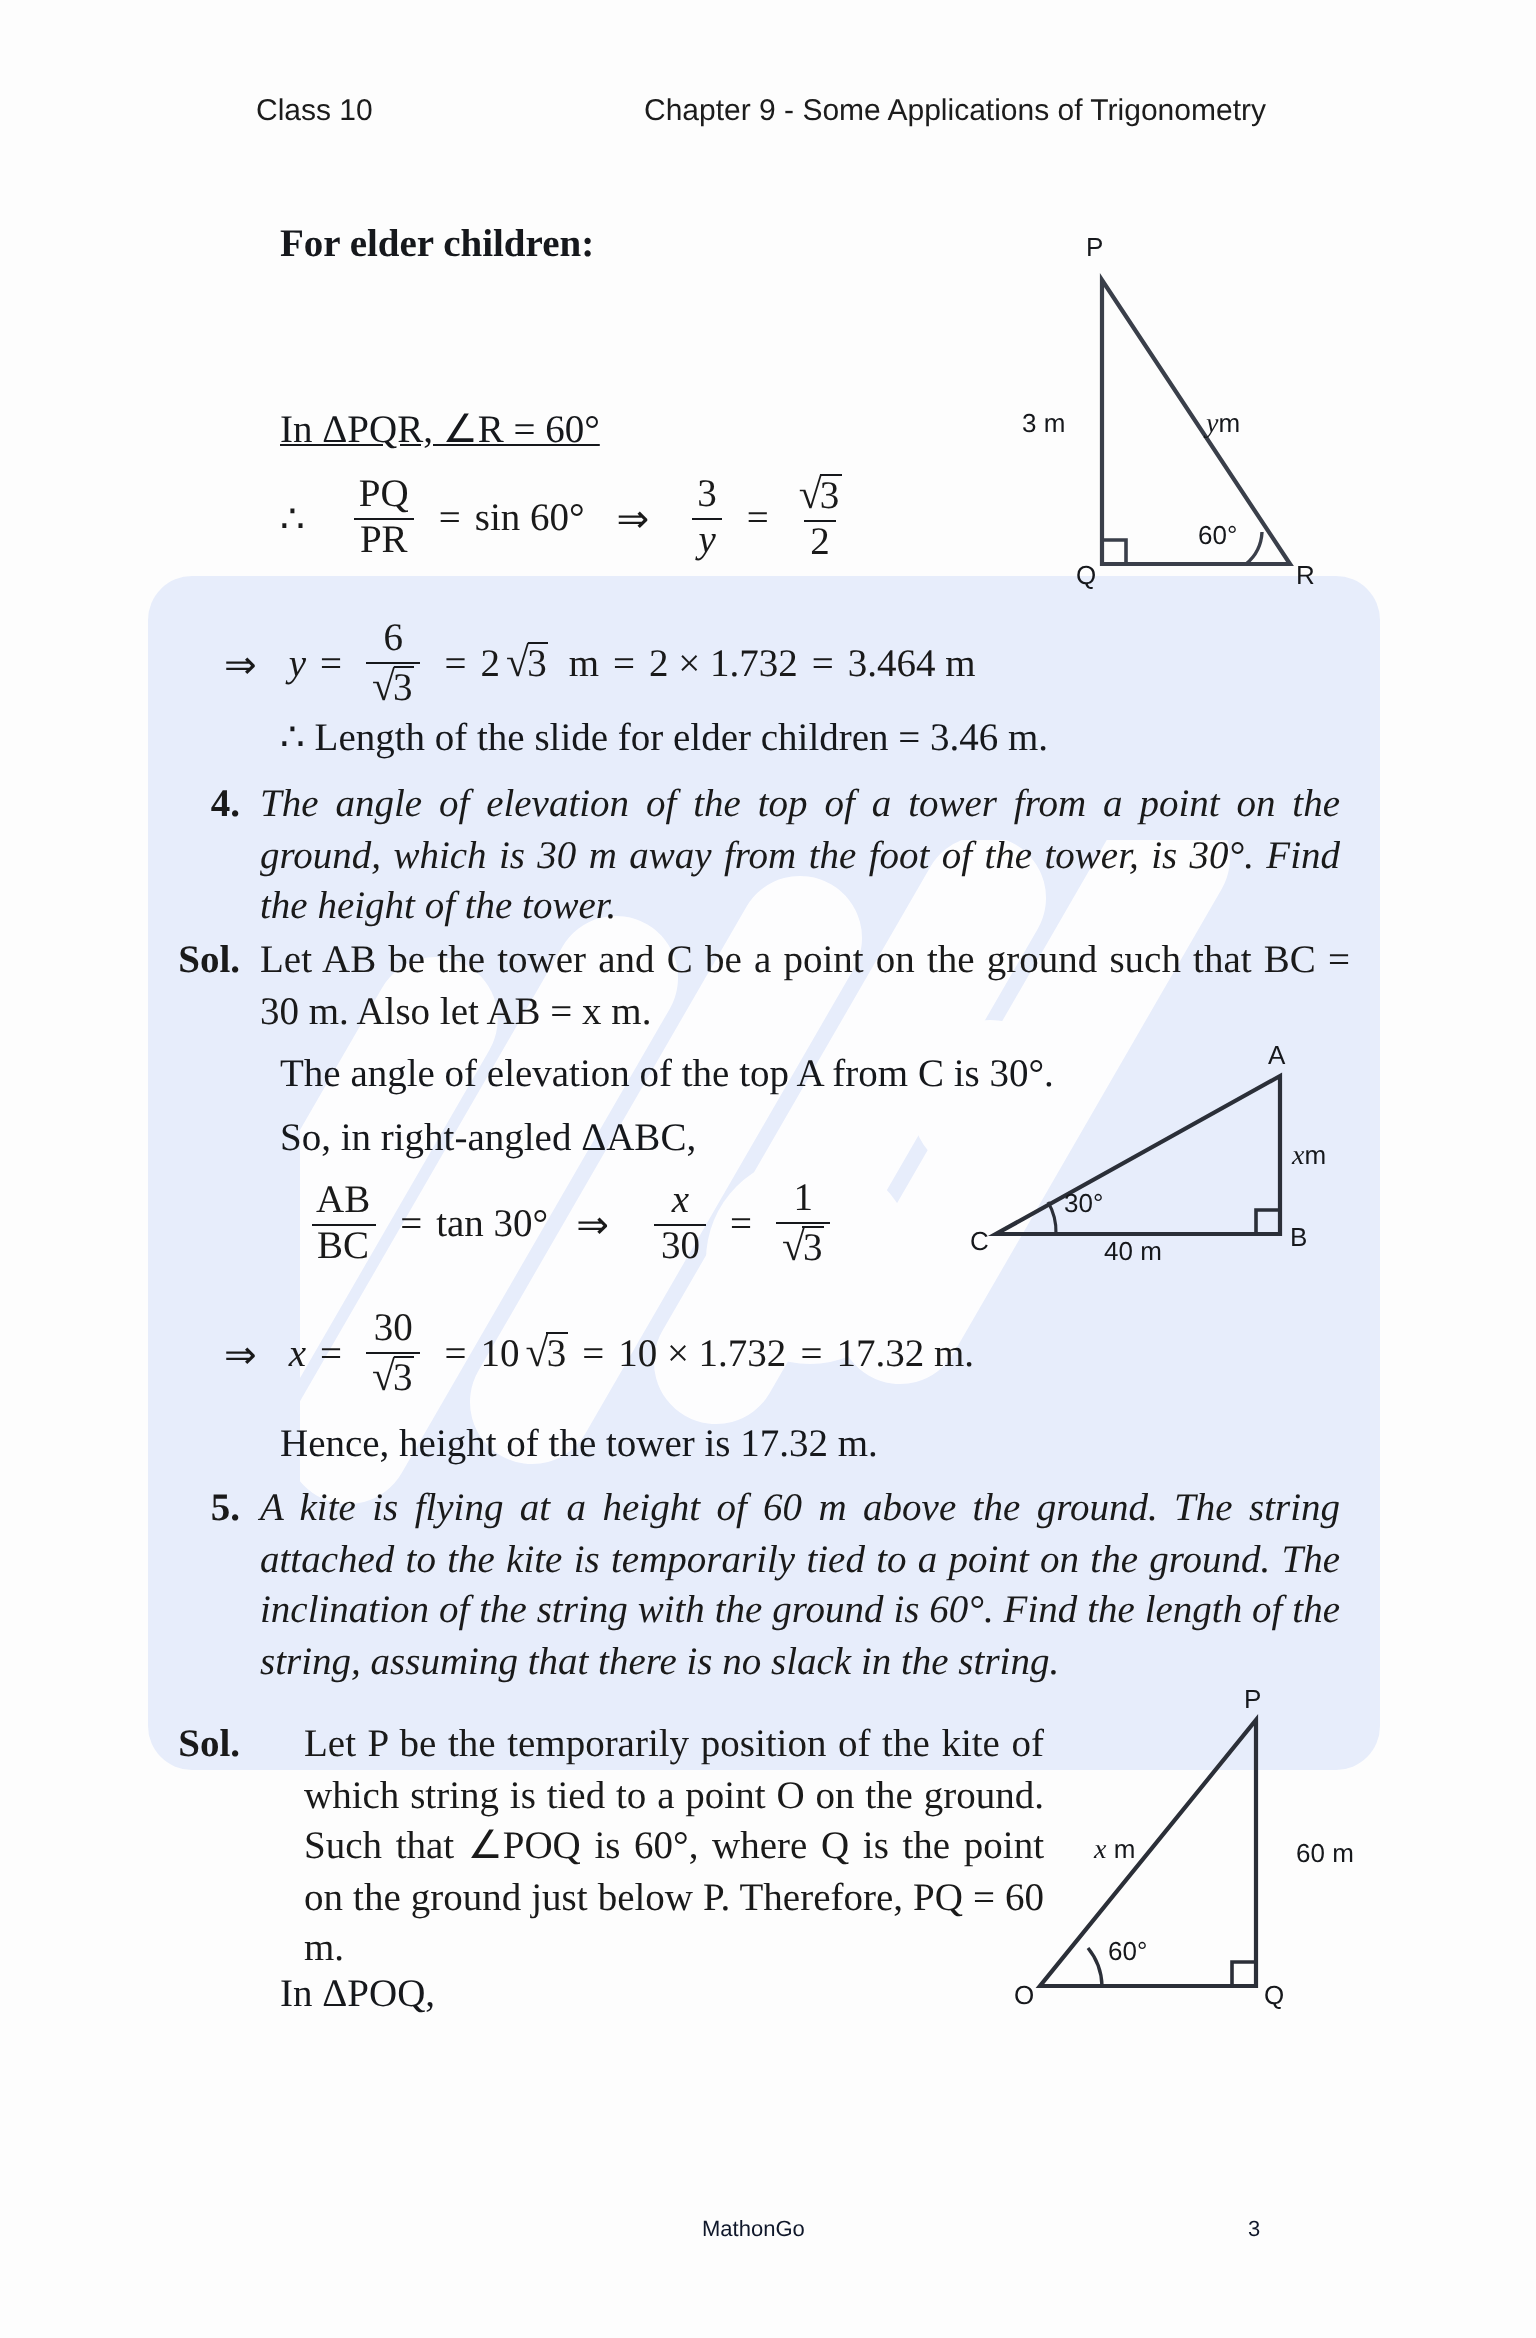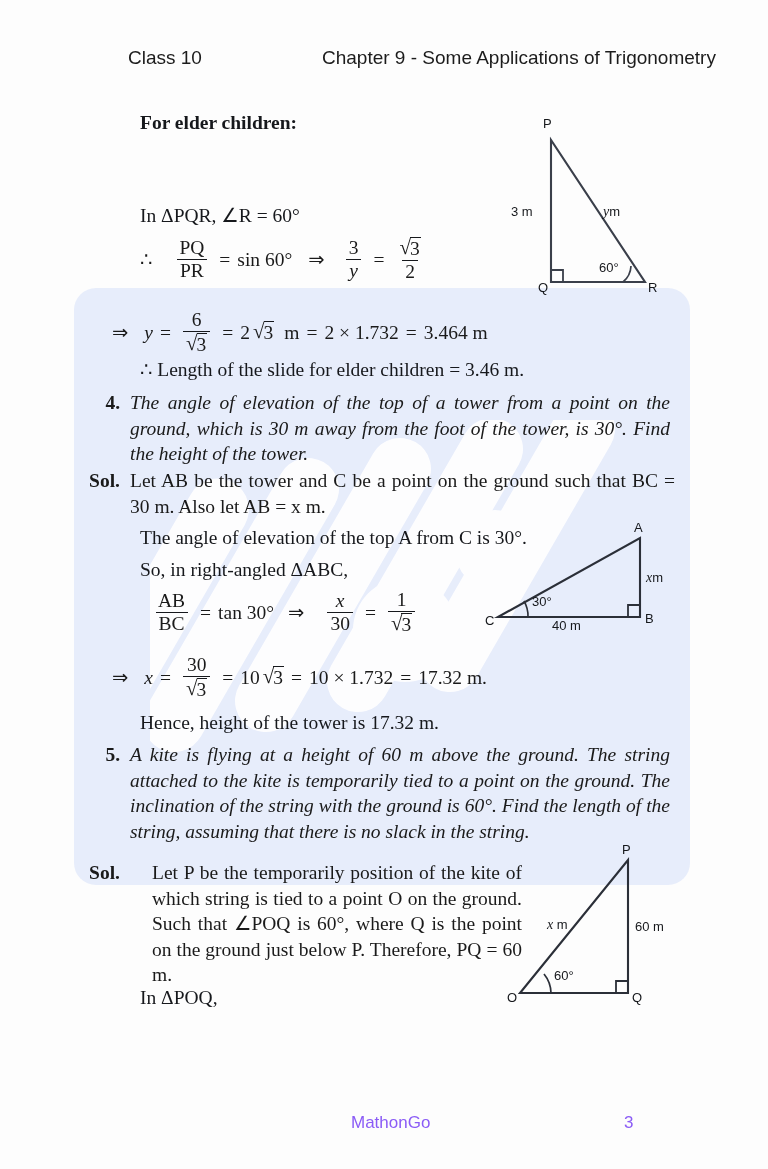--- a/index.html
+++ b/index.html
@@ -43,33 +43,33 @@
     background: #e7edfb;
     border-radius: 22px;
     z-index: 0;
   }
 
   
   .hdr {
     position: absolute;
     top: 47px;
     font-family: "Liberation Sans", sans-serif;
-    font-size: 19px;
+    font-size: 15px;
     color: #1c1c1c;
     z-index: 5;
   }
   .hdr-left  { left: 128px; }
   .hdr-right { left: 322px; }
 
   .ftr {
     position: absolute;
-    bottom: 36px;
+    bottom: 48px;
     font-family: "Liberation Sans", sans-serif;
-    font-size: 17px;
-    color: #8b5cf6;
+    font-size: 11px;
+    color: #0f172a;
     z-index: 5;
   }
   .ftr-center { left: 351px; }
   .ftr-page   { left: 624px; }
 
   
   .content {
     position: absolute;
     left: 0; top: 0;
     width: 768px;
@@ -164,21 +164,21 @@
   <div class="ftr ftr-center">MathonGo</div>
   <div class="ftr ftr-page">3</div>
 
   <div class="content">
 
     <div class="blk bold" style="left:140px; top:110px; width:360px;">For elder children:</div>
 
     <div class="blk" style="left:140px; top:145px; width:345px;">
     </div>
 
-    <div class="blk" style="left:140px; top:203px; width:345px;">In ΔPQR, ∠R = 60°</div>
+    <div class="blk" style="left:140px; top:203px; width:345px;text-decoration:underline;">In ΔPQR, ∠R = 60°</div>
 
     <div class="eq" style="left:140px; top:237px;">
       <span>∴</span>
       <span class="frac" style="margin-left:24px;align-items:center;">
         <span class="num">PQ</span>
         <span class="den">PR</span>
       </span>
       <span class="op">=</span>
       <span>sin 60°</span>
       <span class="op" style="margin-left:16px;">⇒</span>
@@ -336,18 +336,18 @@
 
   <div class="diagram" style="left:505px; top:840px; width:175px; height:175px;">
     <svg width="175" height="175" viewBox="0 0 175 175">
       <polygon points="123,20 123,153 15,153" fill="none" stroke="#2b2f38" stroke-width="2.1"></polygon>
       <polyline points="111,153 111,141 123,141" fill="none" stroke="#2b2f38" stroke-width="1.8"></polyline>
       <path d="M 46,153 A 31 31 0 0 0 39,134" fill="none" stroke="#2b2f38" stroke-width="1.7"></path>
     </svg>
     <span class="dlabel" style="left:117px; top:2px;">P</span>
     <span class="dlabel" style="left:2px; top:150px;">O</span>
     <span class="dlabel" style="left:127px; top:150px;">Q</span>
-    <span class="dlabel" style="left:130px; top:79px;text-align:right;">60 m</span>
+    <span class="dlabel" style="left:143px; top:79px;text-align:right;">60 m</span>
     <span class="dlabel" style="left:42px; top:77px;"><i>x</i> <span>m</span></span>
     <span class="dlabel" style="left:49px; top:128px;">60°</span>
   </div>
 
 </div>
 
 </body></html>

